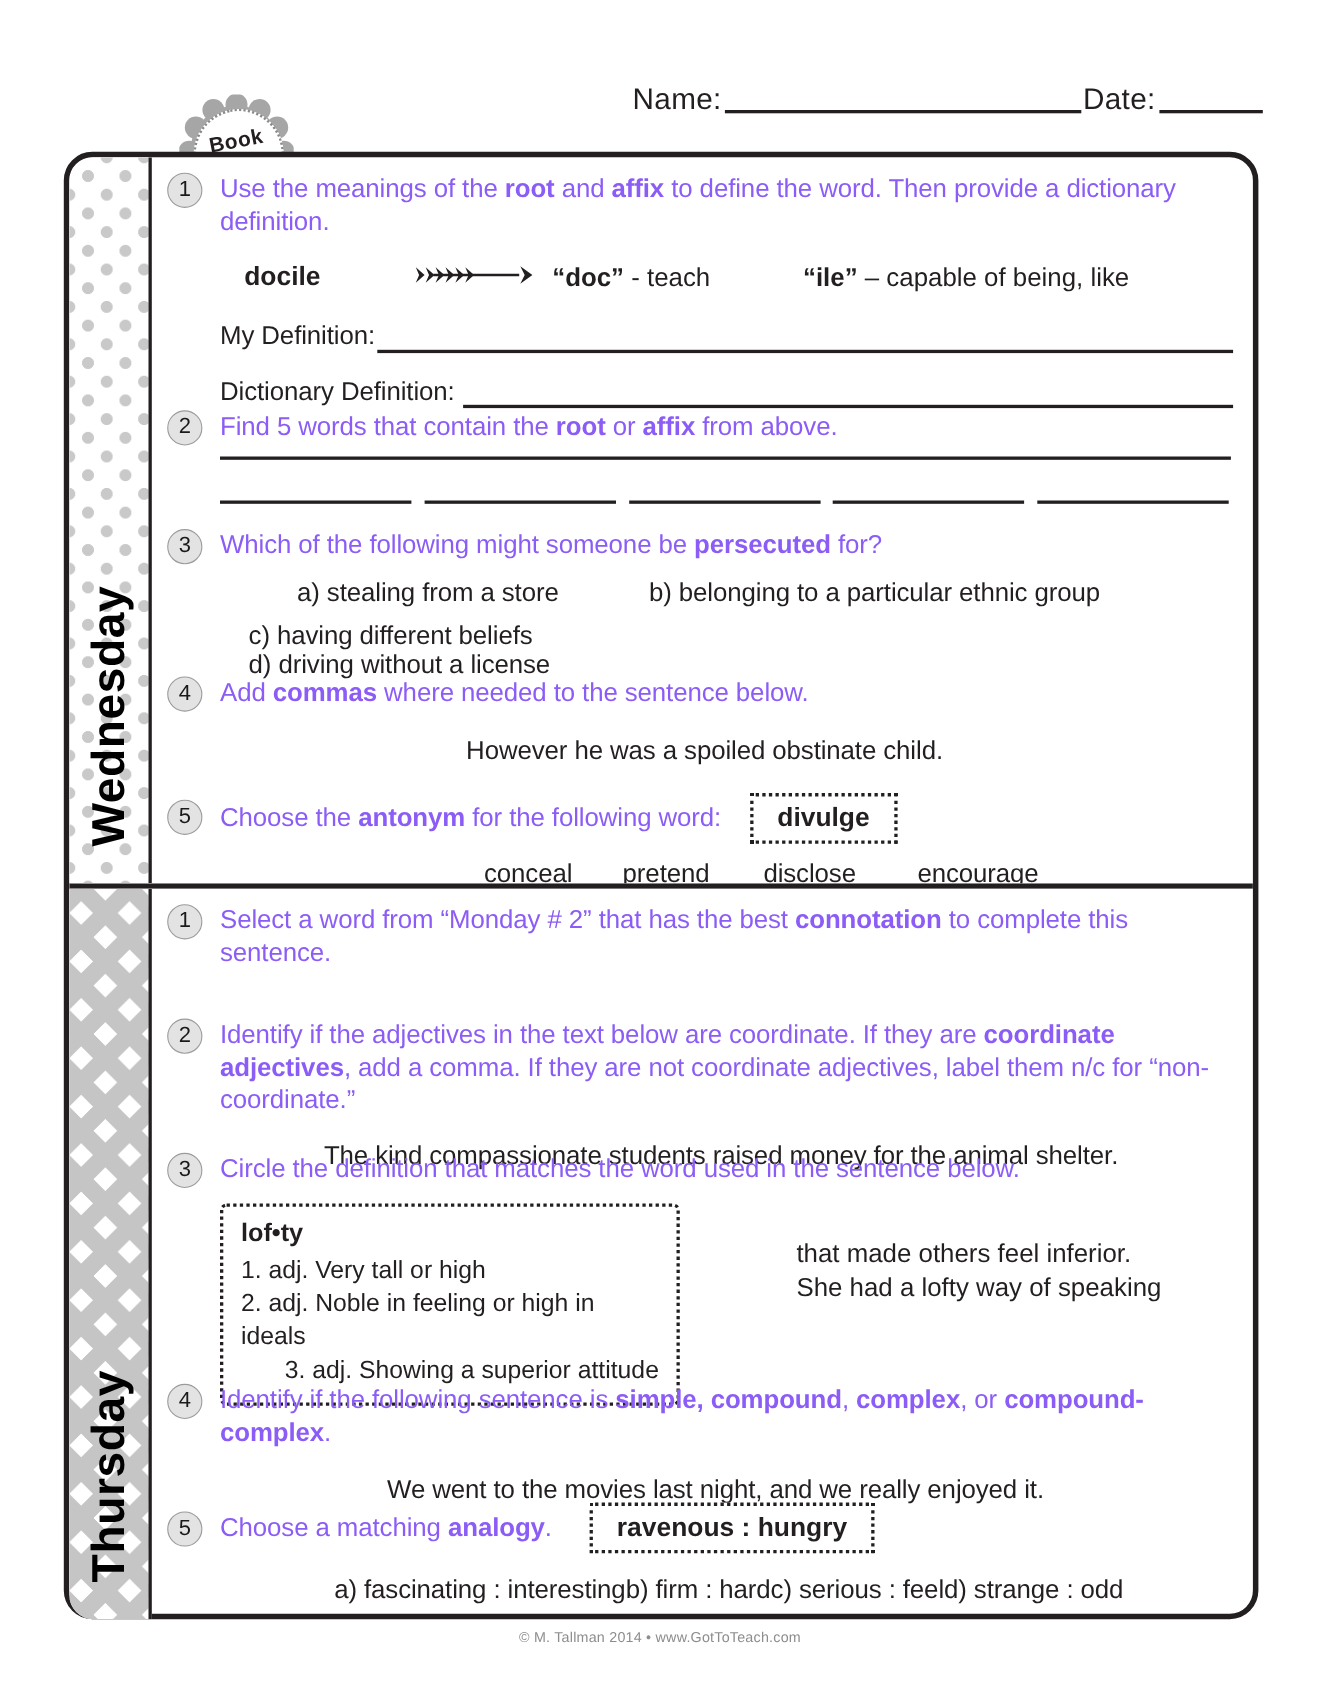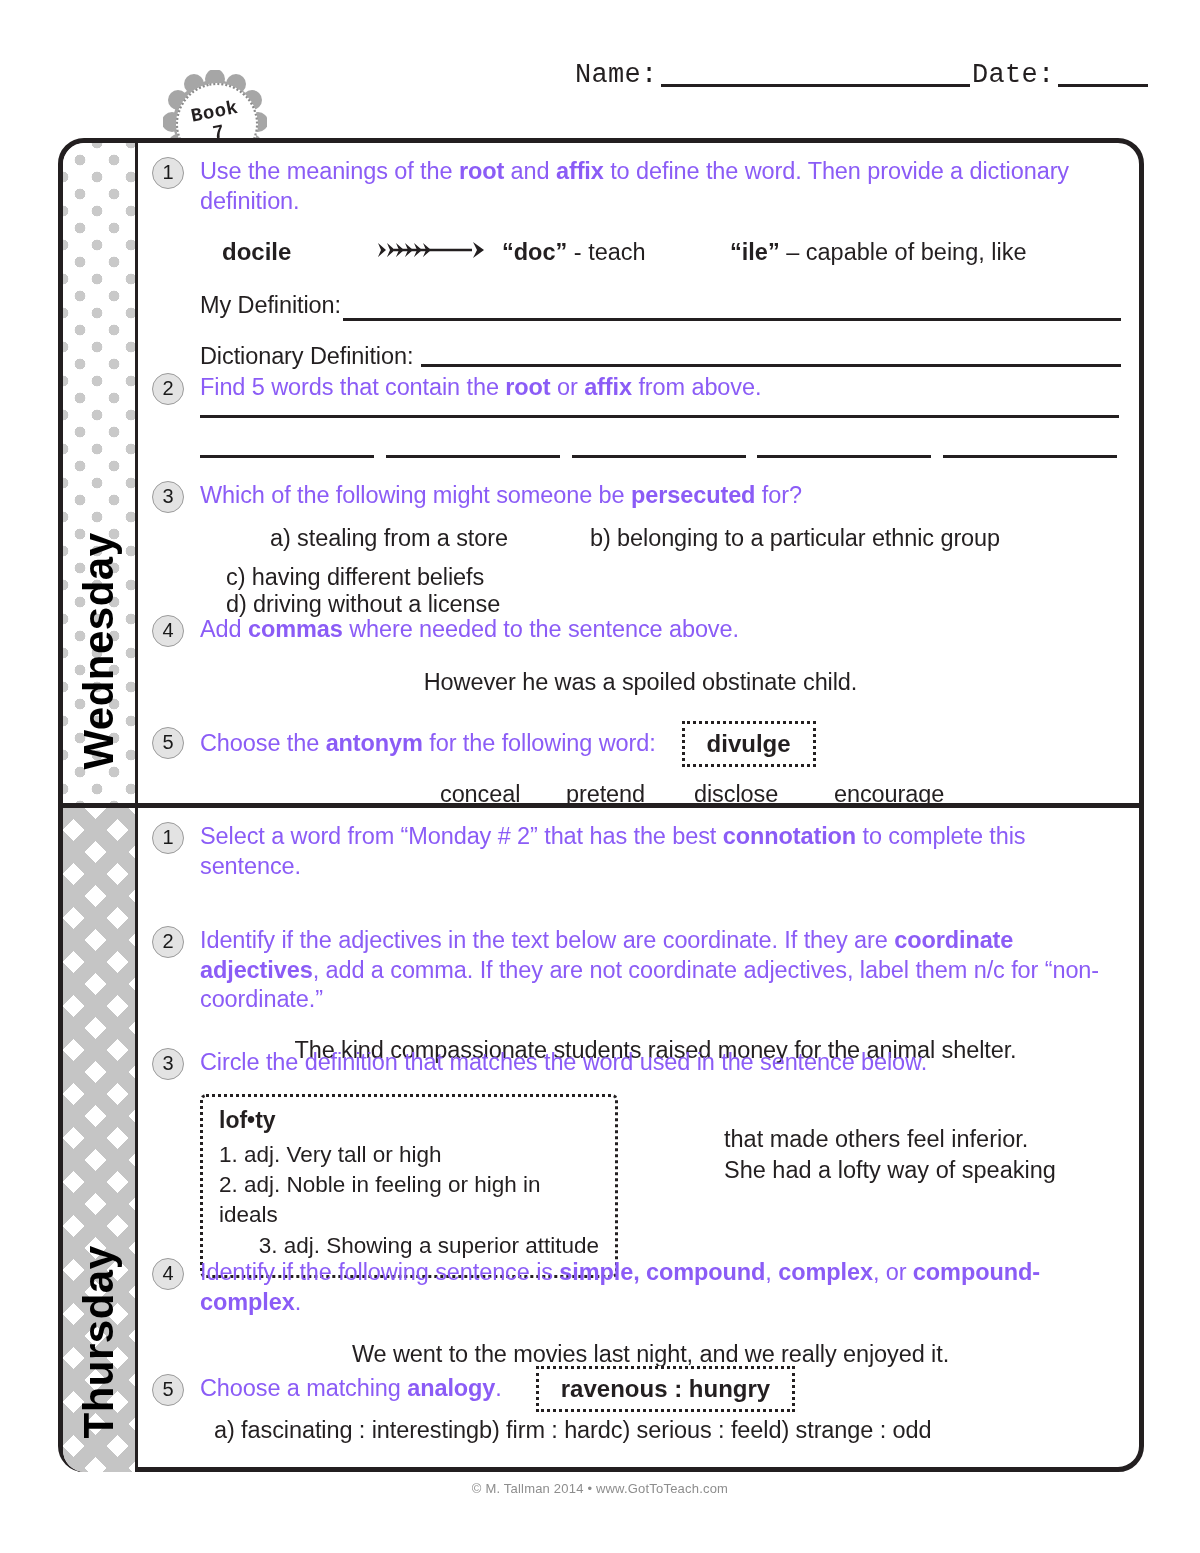--- a/index.html
+++ b/index.html
@@ -15,22 +15,22 @@
     position: relative;
     width: 1200px;
     height: 1553px;
     background: #ffffff;
     overflow: hidden;
   }
 
   
   #header {
     position: absolute;
-    left: 0; top: 0;
-    width: 1200px; height: 140px; font-family: Liberation Mono, monospace;
+    left: 0; top: 16px;
+    width: 1200px; height: 140px;
   }
   #nameline {
     position: absolute;
     left: 575px; top: 52px;
     width: 575px; height: 40px;
     display: flex;
     align-items: flex-end;
     font-size: 27px;
     letter-spacing: .3px;
   }
@@ -319,21 +319,21 @@
             <div style="font-size:23.5px;">
               <b>“ile”</b><span> – capable of being, like</span>
             </div>
           </div>
 
           <div style="display:flex; align-items:flex-end; margin-top:24px;">
             <span class="sub">My Definition:</span>
             <span class="rule" style="flex:1; height:18px; margin-left:2px;"></span>
           </div>
 
-          <div style="display:flex; align-items:center; margin-top:20px;">
+          <div style="display:flex; align-items:flex-end; margin-top:20px;">
             <span class="sub">Dictionary Definition:</span>
             <span class="rule" style="flex:1; height:18px; margin-left:8px;"></span>
           </div>
 
           <div class="fullrule" style="margin-top:44px; margin-right:2px;"></div>
         </div>
 
         <div class="q" style="top:230px;">
           <div class="qnum">2</div>
           <div class="qtext">
@@ -359,21 +359,21 @@
           </div>
           <div class="mc-row" style="margin-top:12px; padding-left:26px;flex-direction:column;">
             <span class="mc" style="width:320px;">c) having different beliefs</span>
             <span class="mc">d) driving without a license</span>
           </div>
         </div>
 
         <div class="q" style="top:472px;">
           <div class="qnum">4</div>
           <div class="qtext">
-            <span>Add </span><b>commas</b><span> where needed to the sentence above.</span>
+            <span>Add </span><b>commas</b><span> where needed to the sentence below.</span>
           </div>
           <div class="sub center" style="margin-top:22px; padding-right:40px;">However he was a spoiled obstinate child.</div>
         </div>
 
         <div class="q" style="top:578px;">
           <div class="qnum" style="top:6px;">5</div>
           <div style="display:flex; align-items:center;">
             <span class="qtext">
               <span>Choose the </span><b>antonym</b><span> for the following word:</span>
             </span>
@@ -440,21 +440,21 @@
         </div>
 
         <div class="q" style="top:558px;">
           <div class="qnum" style="top:8px;">5</div>
           <div style="display:flex; align-items:center;">
             <span class="qtext">
               <span>Choose a matching </span><b>analogy</b><span>.</span>
             </span>
             <span class="dotbox" style="margin-left:34px;">ravenous : hungry</span>
           </div>
-          <div style="display:flex; justify-content:flex-start; margin-top:5px; padding:0 10px 0 14px;">
+          <div style="display:flex; justify-content:center; margin-top:20px; padding:0 10px 0 14px;">
             <span class="mc">a) fascinating : interesting</span>
             <span class="mc">b) firm : hard</span>
             <span class="mc">c) serious : feel</span>
             <span class="mc">d) strange : odd</span>
           </div>
         </div>
 
       </div>
     </div>
 

